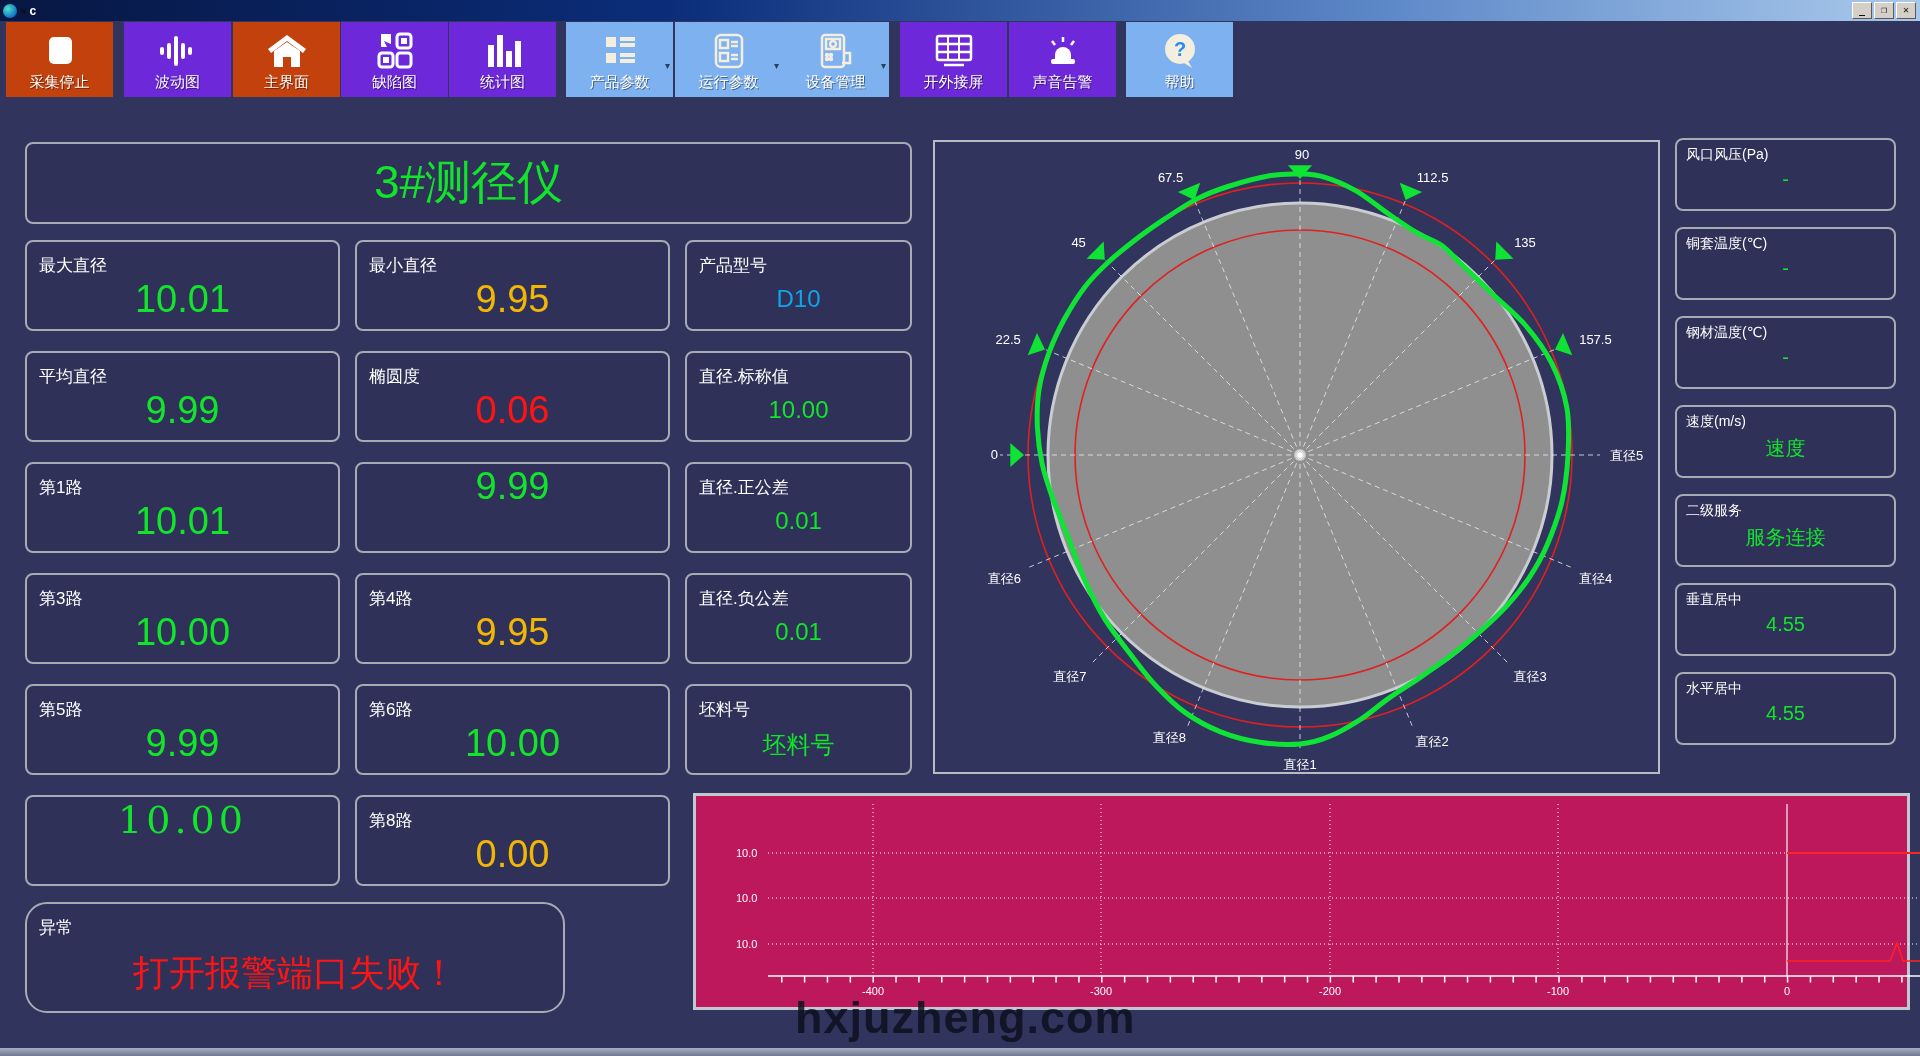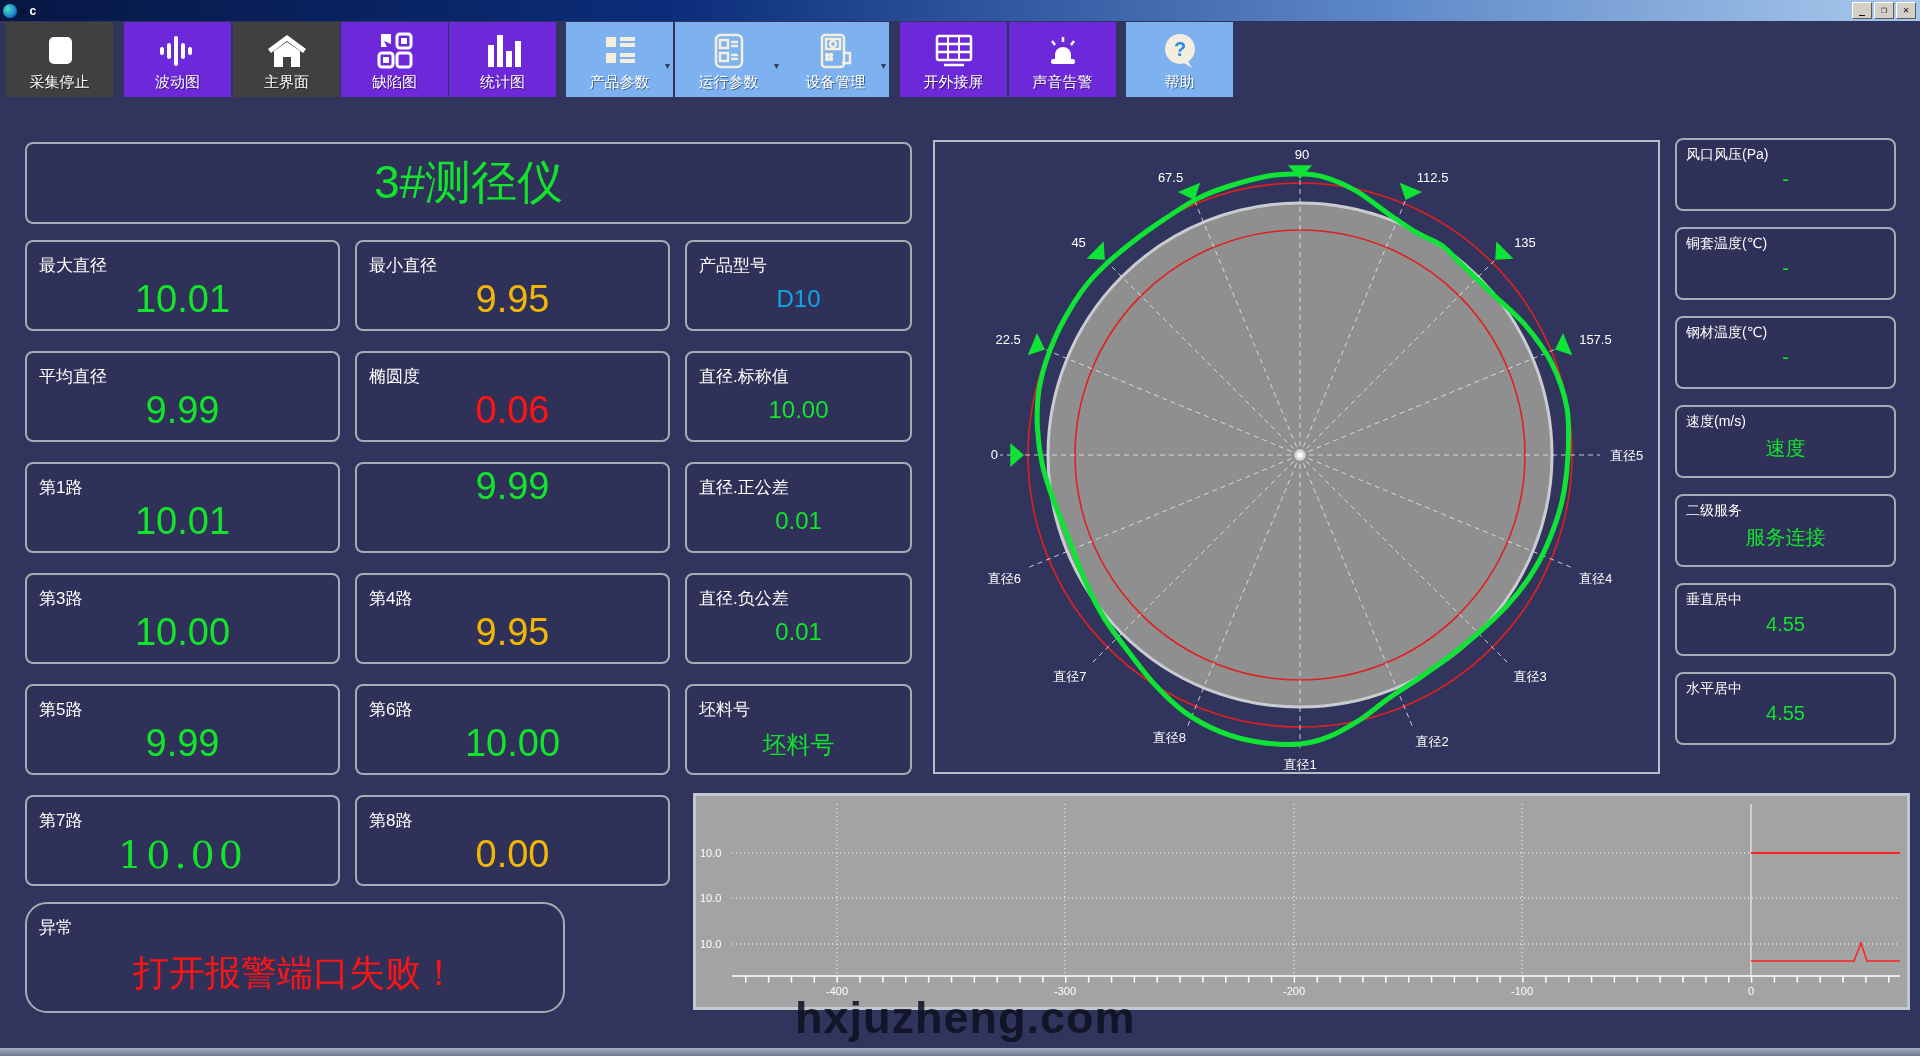--- a/index.html
+++ b/index.html
@@ -15,21 +15,21 @@
   .title-text{color:#fff;font-size:12px;font-weight:bold;}
   #winbtns{margin-left:auto;display:flex;gap:2px;margin-right:4px;}
   .winbtn{width:18px;height:15px;background:#d4d0c8;border:1px solid;border-color:#fff #5a5a5a #5a5a5a #fff;
     font-size:10px;line-height:13px;text-align:center;color:#111;font-weight:bold;cursor:pointer;
     font-family:"DejaVu Sans Mono",monospace;}
   
   .tbtn{position:absolute;top:22px;width:107px;height:75px;display:flex;flex-direction:column;
     align-items:center;justify-content:flex-end;padding-bottom:5px;box-sizing:border-box;cursor:pointer;}
   .tbtn .ticon{position:absolute;top:8px;left:0;width:100%;height:42px;display:flex;align-items:center;justify-content:center;}
   .tbtn .tlabel{color:#fff;font-size:15px;text-shadow:1px 1px 0 rgba(0,0,0,.45);}
-  .tbtn.red{background:#404040;}
+  .tbtn.red{background:#c2410c;}
   .tbtn.blue{background:#6d28d9;}
   .tbtn.lightblue{background:#7EB1EF;}
   .dd{position:absolute;right:3px;bottom:26px;font-size:10px;color:#2e3e5e;}
   
   .gbox{box-sizing:border-box;border:2px solid #A6ABB4;border-radius:8px;background:rgba(0,0,0,0.04);}
   #main-title{position:absolute;left:25px;top:142px;width:887px;height:82px;
     display:flex;align-items:center;justify-content:center;color:#12E42C;font-size:46px;}
   #metrics{position:absolute;left:25px;top:240px;width:887px;display:grid;
     grid-template-columns:315px 315px 227px;gap:20px 15px;grid-auto-rows:91px;}
   .mbox{position:relative;}
@@ -42,21 +42,21 @@
   
   #polar-panel{position:absolute;left:933px;top:140px;width:727px;height:634px;
     border:2px solid #B8BCC4;box-sizing:border-box;}
   
   #rightcol{position:absolute;left:1675px;top:138px;width:221px;}
   .rbox{position:relative;height:73px;margin-bottom:16px;}
   .rlabel{color:#fff;font-size:14px;padding:6px 0 0 9px;}
   .rvalue{text-align:center;font-size:20px;margin-top:4px;color:#12E42C;}
   
   #strip-panel{position:absolute;left:693px;top:793px;width:1217px;height:217px;
-    border:3px solid #C2C8D0;box-sizing:border-box;background:#a3a3a3;}
+    border:3px solid #C2C8D0;box-sizing:border-box;background:#be185d;padding-left:36px;}
   
   #watermark{position:absolute;left:795px;top:992px;font-size:45px;font-weight:bold;
     color:#0d1020;opacity:.85;letter-spacing:1px;z-index:9;}
   #bottom-strip{position:absolute;left:0;top:1048px;width:1920px;height:8px;
     background:linear-gradient(#a7afc2,#6e7890);}
   svg text{font-family:"Liberation Sans","DejaVu Sans",sans-serif;}
 </style>
 </head>
 <body>
 
@@ -268,21 +268,20 @@
     <div class="mbox gbox">
       <div class="mlabel">第6路</div>
       <div class="mvalue" style="color: rgb(18, 228, 44);">10.00</div>
       </div>
     <div class="mbox gbox small">
       <div class="mlabel">坯料号</div>
       <div class="mvalue" style="color: rgb(18, 228, 44);">坯料号</div>
       </div>
 
     <div class="mbox gbox">
-      <div class="mlabel">第7路</div>
       <div class="mvalue serif" style="color: rgb(18, 228, 44);">10.00</div>
       </div>
     <div class="mbox gbox">
       <div class="mlabel">第8路</div>
       <div class="mvalue" style="color: rgb(242, 183, 5);">0.00</div>
       </div>
   </div>
 
   <div id="alarm-box" class="gbox">
     <div class="mlabel">异常</div>

